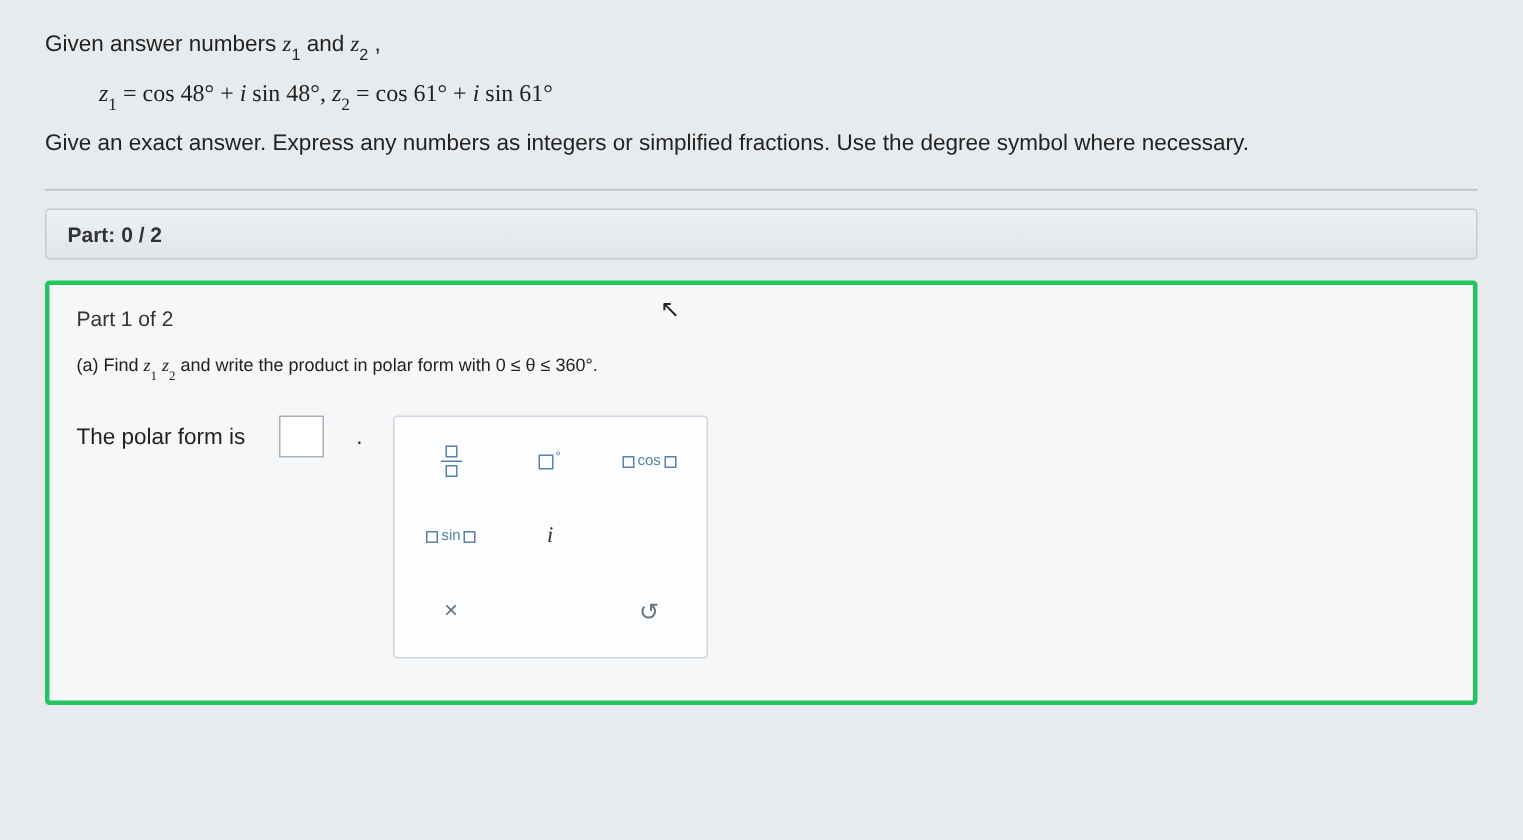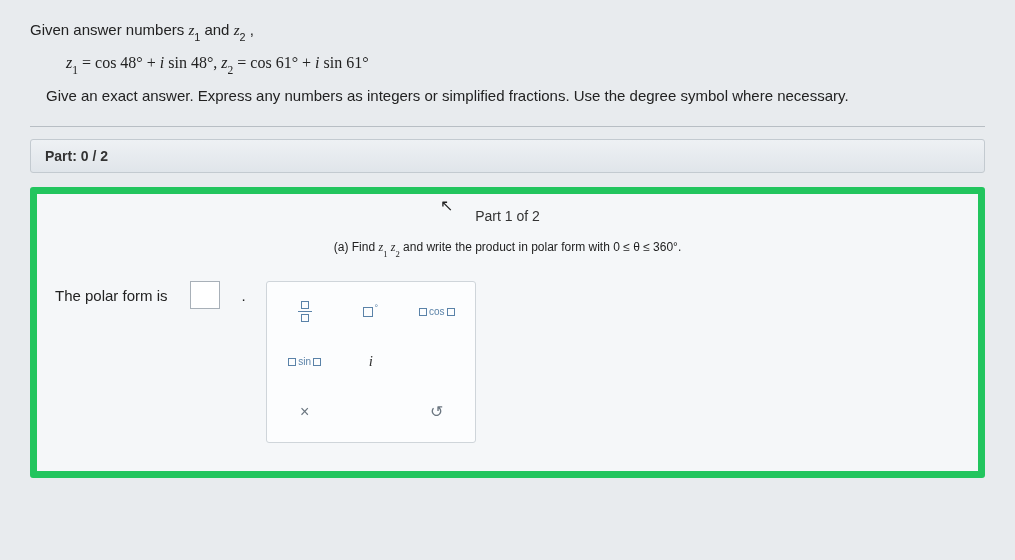--- a/index.html
+++ b/index.html
@@ -8,42 +8,41 @@
       background: #e8ebee;
       width: 1015px;
       height: 560px;
       padding: 18px 30px;
       color: #222;
       font-size: 15px;
       overflow: hidden;
     }
     .prompt { margin-bottom: 10px; line-height: 1.6; }
     .equation-line { margin: 8px 0 10px 36px; font-family: 'Times New Roman', serif; font-size: 16px; }
-    .instruction { margin-bottom: 18px; line-height: 1.6; margin-left: 16px; }
+    .instruction { margin-bottom: 18px; line-height: 1.6; }
     .sub { font-size: 0.72em; vertical-align: sub; position: relative; top: 2px; }
     .ital { font-style: italic; font-family: 'Times New Roman', serif; }
     .math { font-family: 'Times New Roman', serif; }
     .divider { border: none; border-top: 1px solid #b8bec4; margin: 6px 0 12px; }
 
     .part-header {
       background: linear-gradient(180deg, #eef1f4 0%, #e0e5ea 100%);
       border: 1px solid #c3cad0;
       border-radius: 3px;
       padding: 8px 14px;
       font-size: 14px;
       margin-bottom: 14px;
       color: #333;
       font-weight: bold;
     }
     .part-box {
       background: #f5f7f9;
-      border: 7px solid #22c55e;
+      border: 3px solid #22c55e;
       border-radius: 3px;
       padding: 14px 18px 28px;
-      text-align: center;
     }
     .part-title { font-size: 14px; color: #333; margin-bottom: 14px; }
     .part-question { margin-bottom: 22px; font-size: 12px; line-height: 1.5; }
     .answer-row { display: flex; align-items: flex-start; gap: 20px; }
     .answer-label { padding-top: 6px; font-size: 15px; }
     .answer-input {
       width: 30px; height: 28px;
       border: 1px solid #a8b0b8;
       background: #fff;
       display: inline-block;

